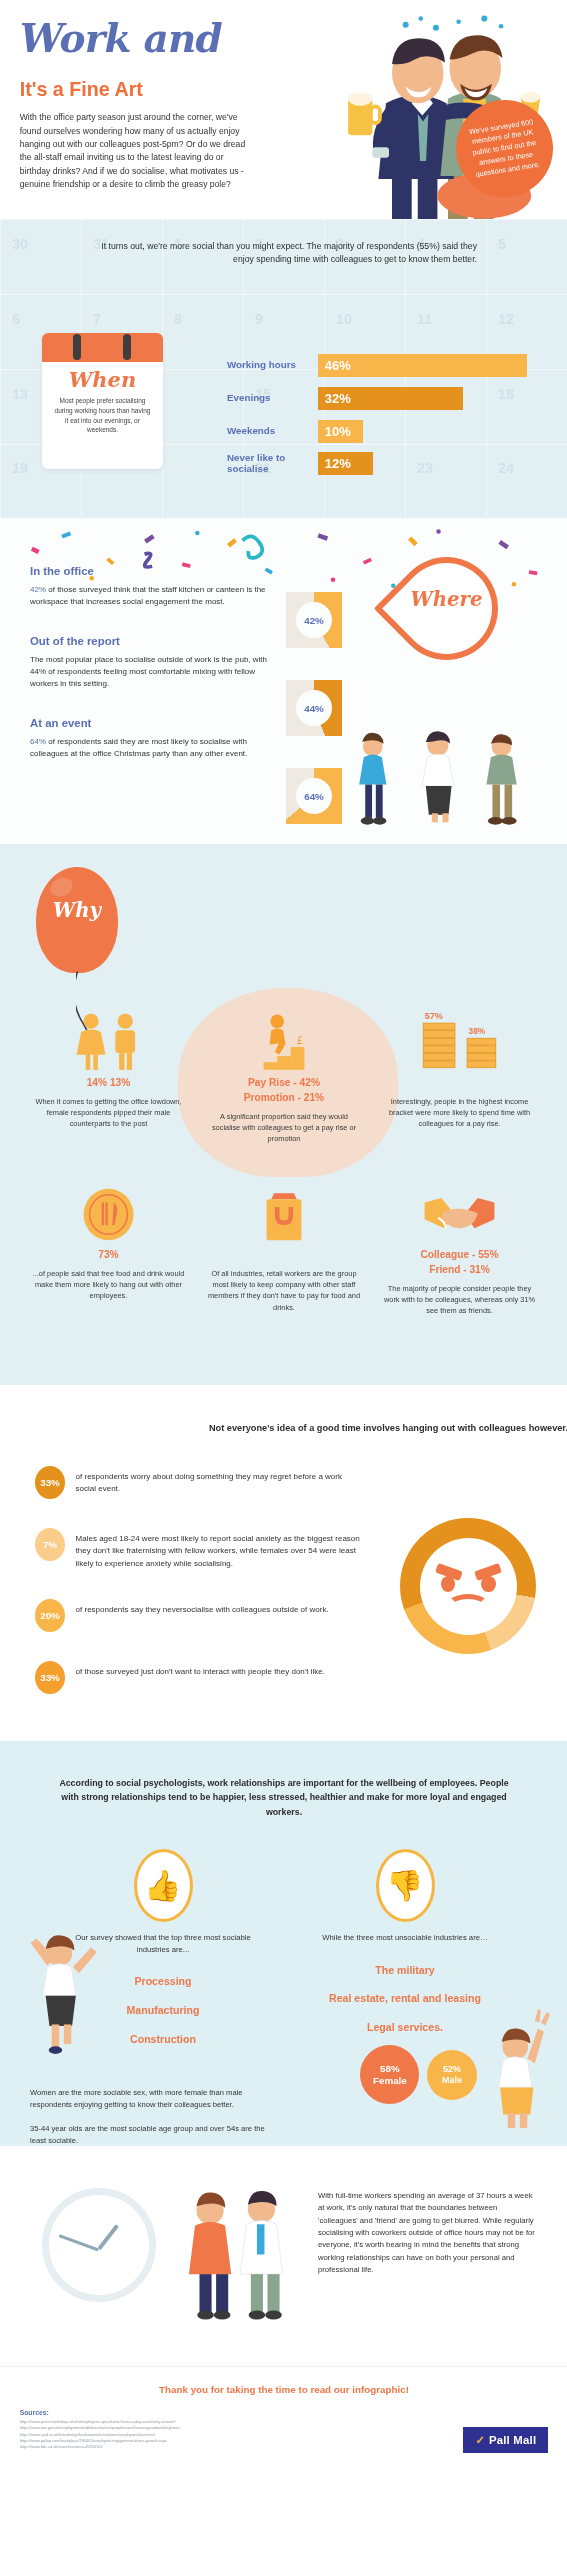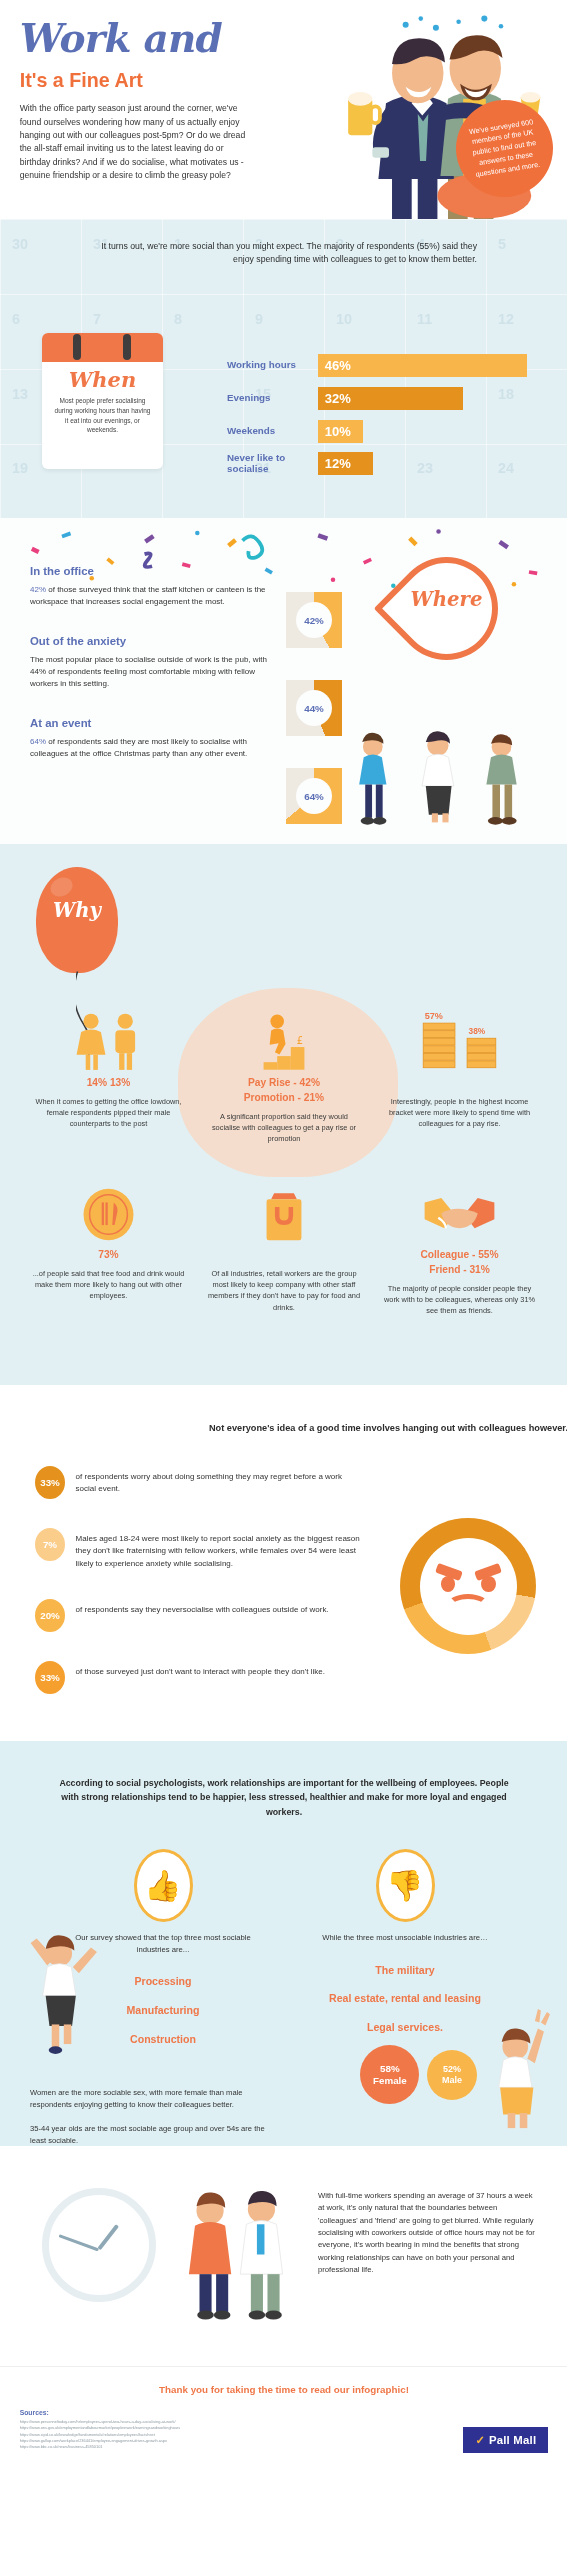--- a/index.html
+++ b/index.html
@@ -22,21 +22,21 @@
     line-height:0.95;
     padding-left:19.7px;
     letter-spacing:-0.8px;
   }
   .hero-title .l2 { display:block; padding-left:4.5px; }
   .hero-sub {
     color:#f0703c;
     font-size:19.7px;
     font-weight:bold;
     padding-left:19.7px;
-    margin-top:12px;
+    margin-top:21px;
   }
   .hero-para {
     width:250px;
     padding-left:19.7px;
     margin-top:10.6px;
     font-size:8.6px;
     line-height:1.55;
     color:#333;
   }
   .hero-art {
@@ -358,21 +358,21 @@
       <circle cx="440" cy="82" r="3" fill="#e9407f"></circle>
         <circle cx="580" cy="18" r="3" fill="#7b4fa0"></circle>
       <circle cx="680" cy="88" r="3" fill="#f5a623"></circle>
         <circle cx="520" cy="90" r="3" fill="#2ab7c8"></circle>
     </svg>
 
     <div class="where-col">
       <div class="w-head">In the office</div>
       <div class="w-body"><b>42%</b><span> of those surveyed think that the staff kitchen or canteen is the workspace that increases social engagement the most.</span></div>
 
-      <div class="w-head">Out of the anxiety</div>
+      <div class="w-head">Out of the report</div>
       <div class="w-body">The most popular place to socialise outside of work is the pub, with 44% of respondents feeling most comfortable mixing with fellow workers in this setting.</div>
 
       <div class="w-head">At an event</div>
       <div class="w-body"><b>64%</b><span> of respondents said they are most likely to socialise with colleagues at the office Christmas party than any other event.</span></div>
     </div>
 
     <div class="donut" style="left:286px; top:74px; background:conic-gradient(#f8b54a 0deg 151deg, #eeeae2 151deg 360deg);">
       <div class="hole">42%</div>
     </div>
     <div class="donut" style="left:286px; top:162px; background:conic-gradient(#e4921d 0deg 158deg, #eeeae2 158deg 360deg);">

